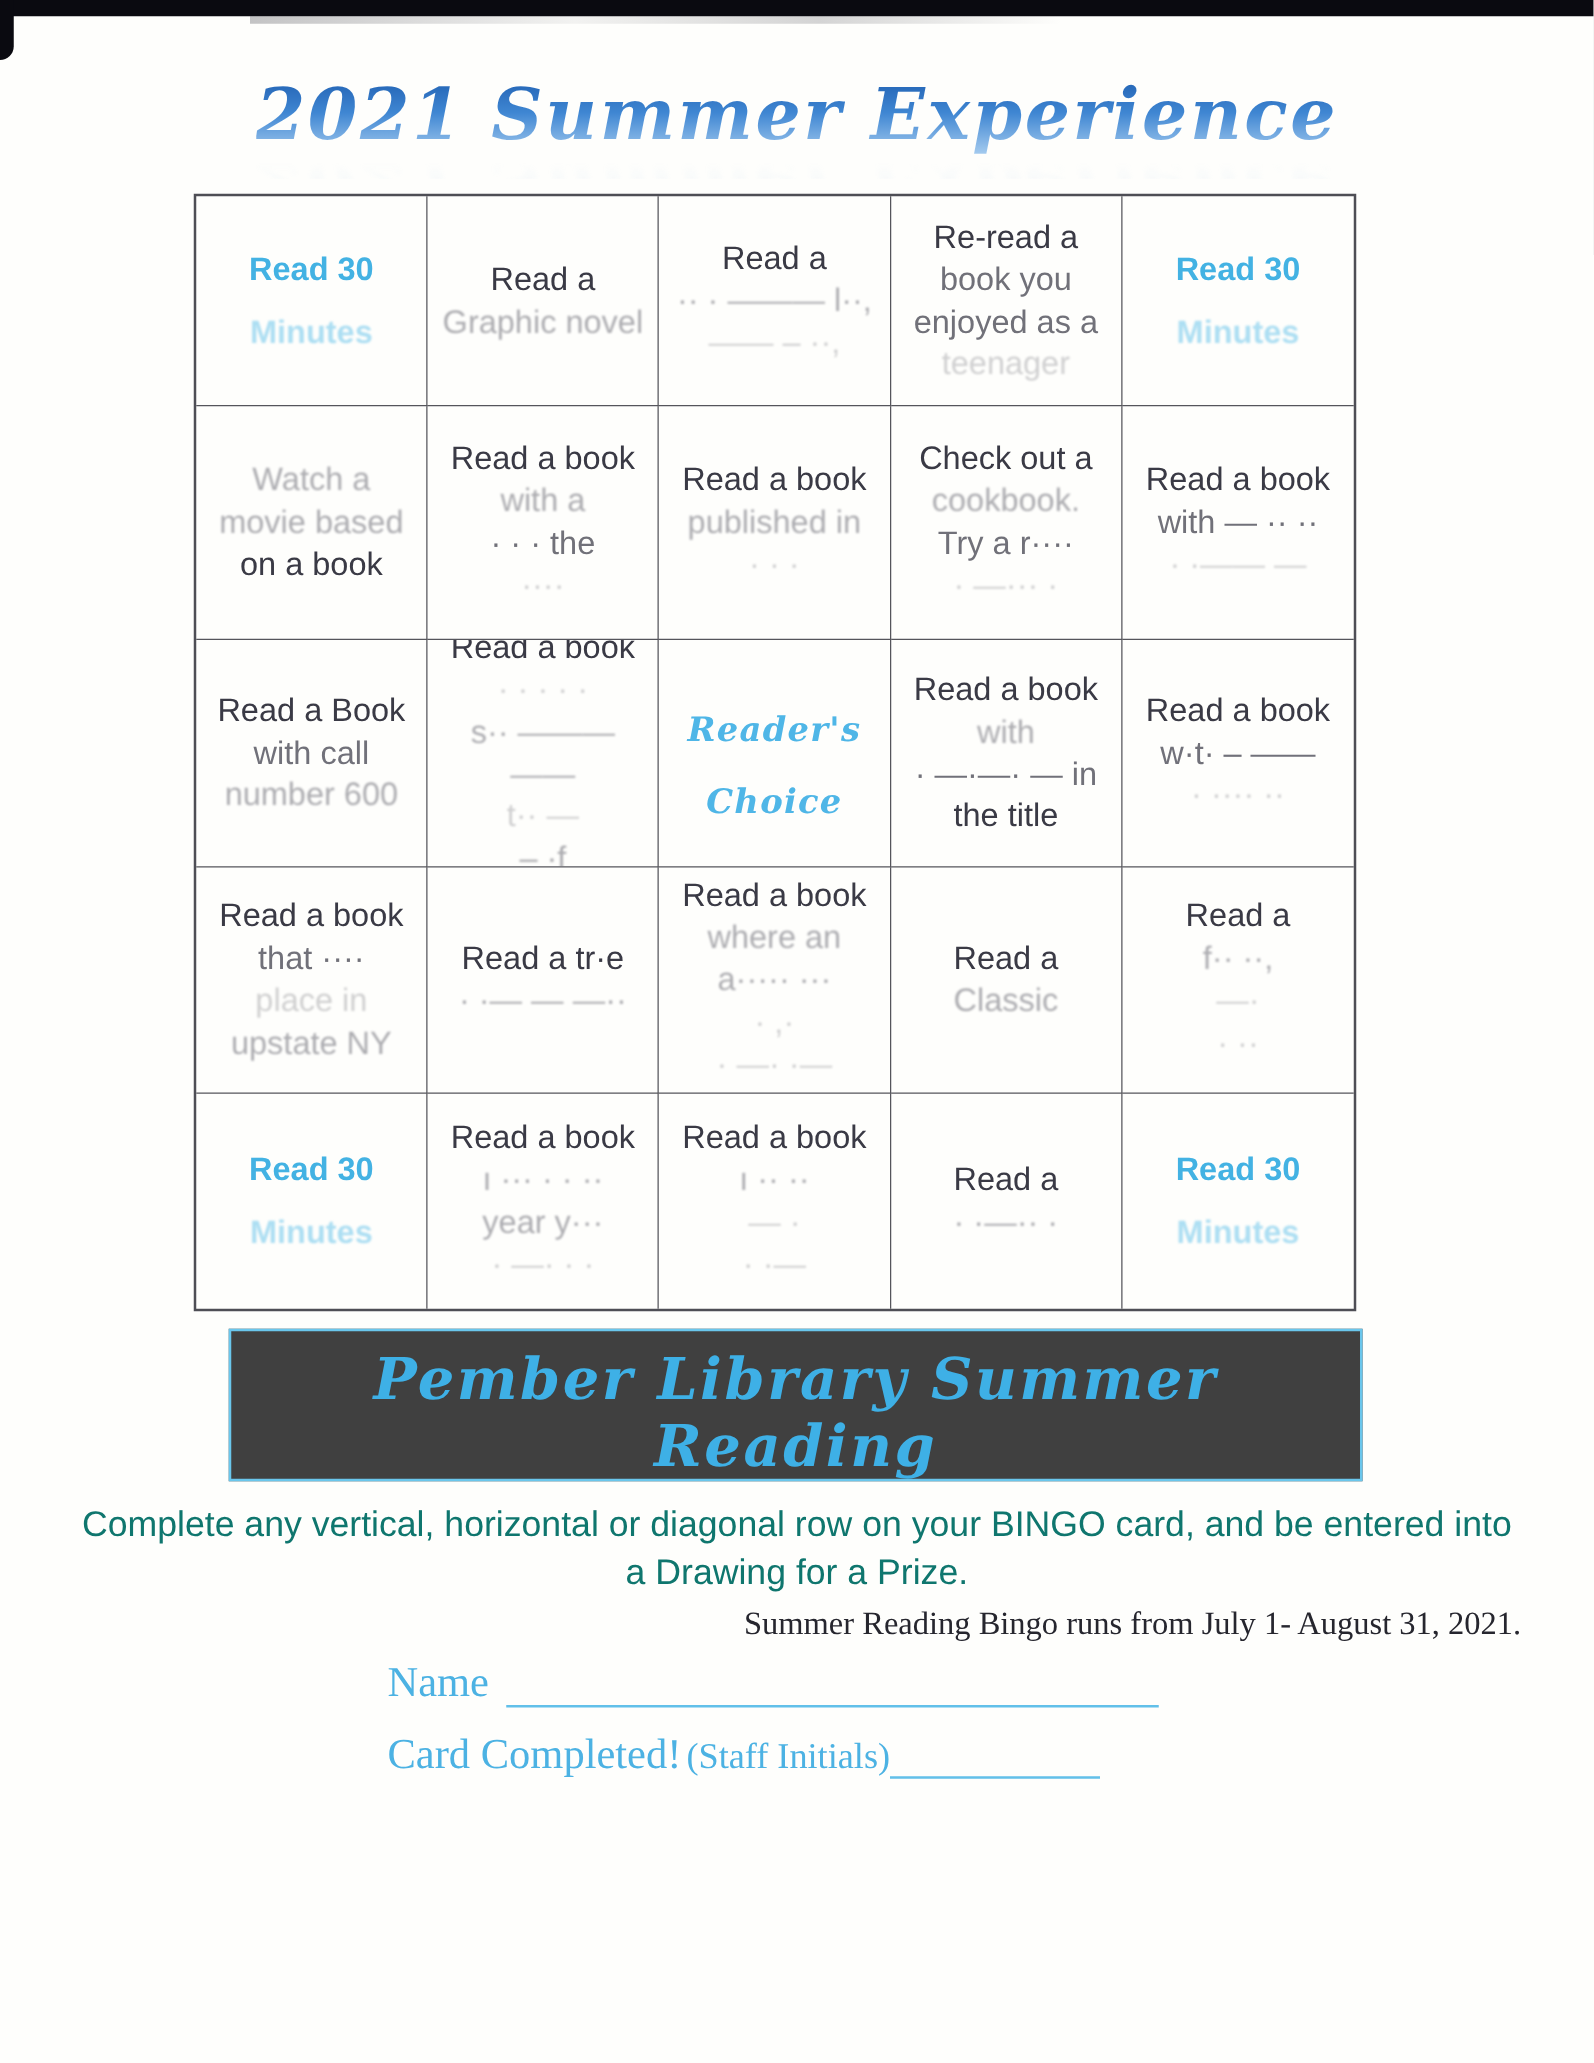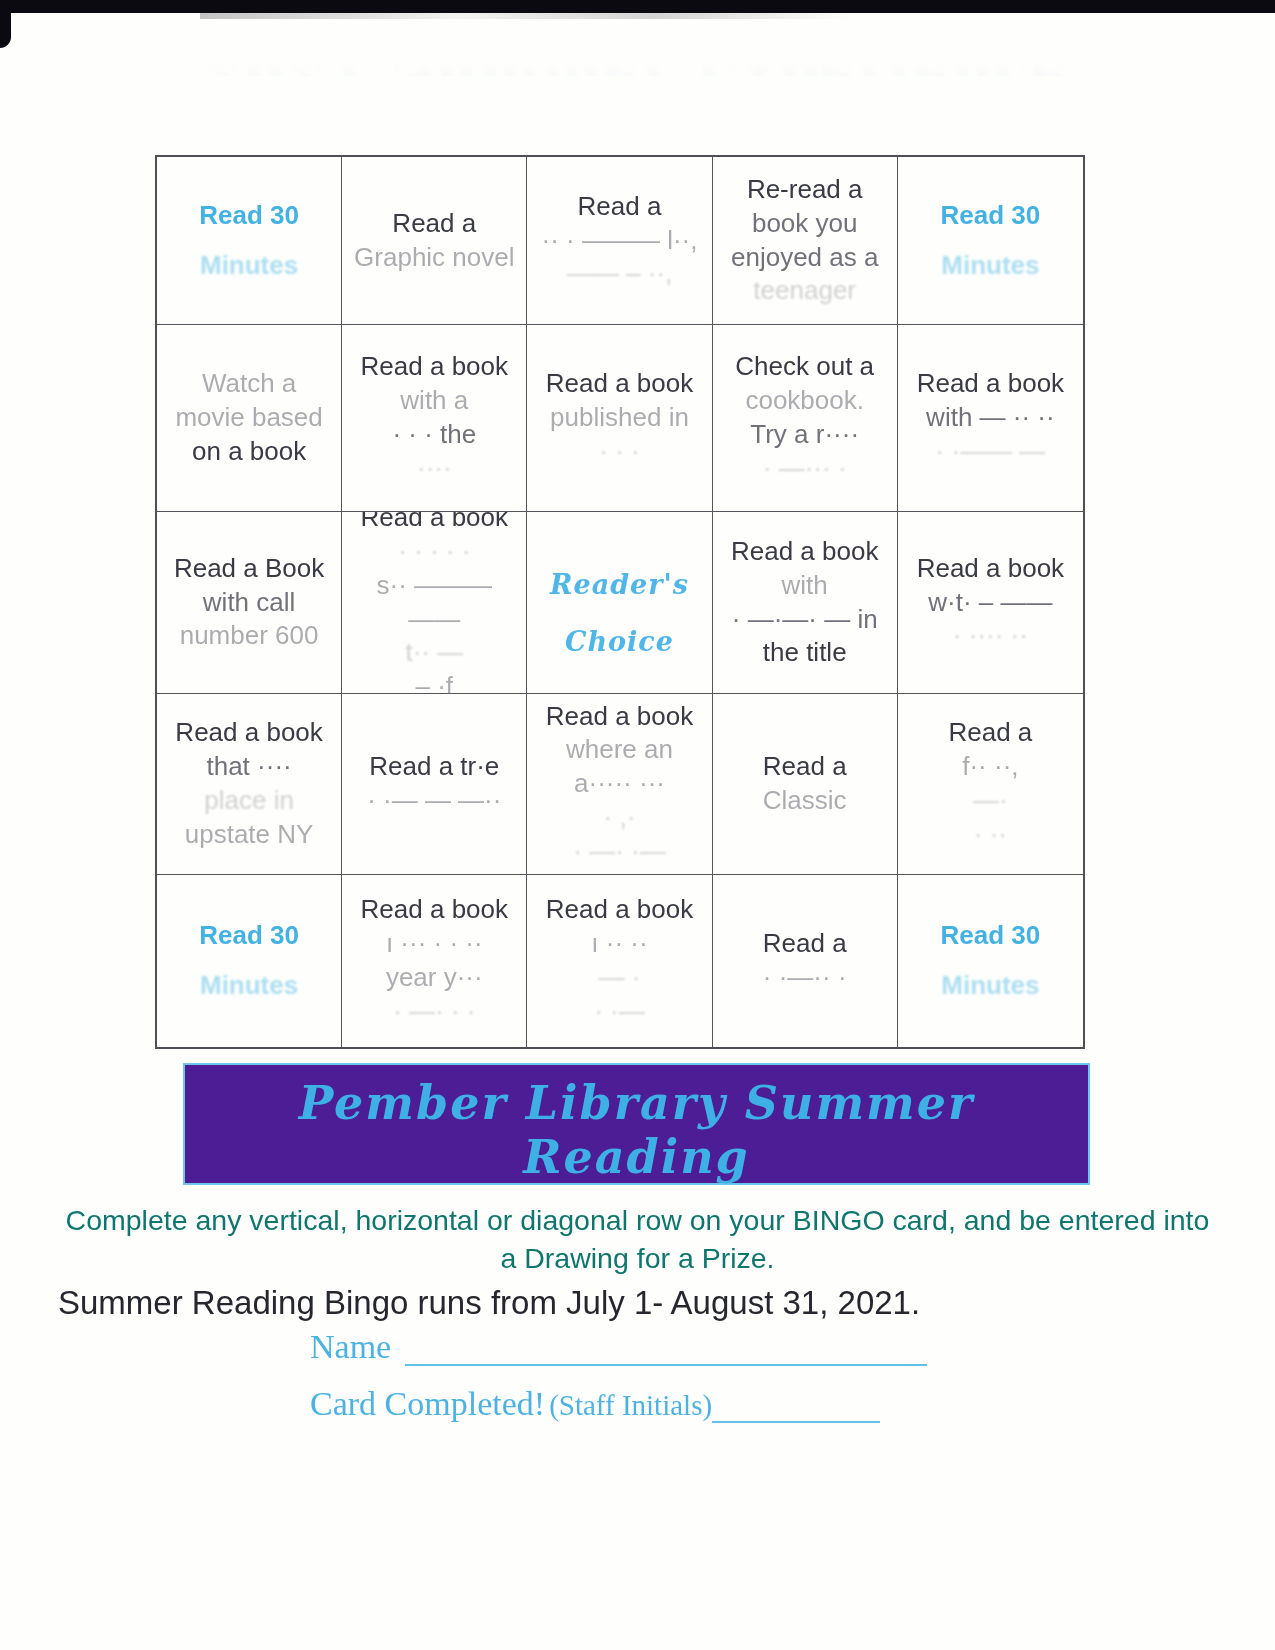--- a/index.html
+++ b/index.html
@@ -59,37 +59,37 @@
   .t-bluefade{color:#5cbfe9;opacity:.5;filter:blur(.9px);font-weight:bold;margin-top:16px;}
   .t-script{
     font-family:"DejaVu Serif", serif;font-style:italic;font-weight:bold;
     color:#4fb6e7;font-size:27px;letter-spacing:1px;margin-top:21px;
   }
   
   .banner{
     position:absolute;left:183px;top:1063px;width:907px;height:122px;
     border:2px solid #6ac6ec;box-sizing:border-box;
     display:flex;flex-direction:column;justify-content:space-between;
-    padding:9px 12px;background:#4c1d95;
+    padding:9px 12px;background:#404040;
   }
   .banner-rule{height:9px;background:#55bbe8;}
   .banner-text{
     text-align:center;
     font-family:"DejaVu Serif", serif;font-style:italic;font-weight:bold;
     font-size:46px;color:#3eb0e6;letter-spacing:2px;
     margin:2px 0 6px 0;
   }
   
   .instr1{
     position:absolute;top:1202px;left:58px;width:1159px;
     text-align:center;font-size:28.5px;color:#0f766e;line-height:1.32;
   }
   .instr2{
     position:absolute;top:1284px;left:58px;width:1159px;
-    text-align:left;font-size:33px;color:#26262e;
+    text-align:right;font-size:26px;color:#26262e;font-family:Liberation Serif, serif;
   }
   
   .form{position:absolute;left:310px;top:1328px;width:700px;
     font-family:"Liberation Serif", serif;color:#4cb2e3;}
   .form-row{margin-bottom:19px;white-space:nowrap;}
   .lbl-big{font-size:34px;}
   .lbl-small{font-size:29px;}
   .fill-line{display:inline-block;border-bottom:2.2px solid #62c0e9;height:30px;vertical-align:bottom;}
   .line-staff{width:168px;}
   .line-name{width:522px;margin-left:14px;}
@@ -98,20 +98,21 @@
 </head>
 <body>
 
 <div class="page">
 
   <div class="scan-strip"></div>
   <div class="scan-corner"></div>
   <div class="scan-strip-fade"></div>
 
   <div class="title-wrap">
+    <div class="title">2021 Summer Experience</div>
     <div class="title-reflect-clip">
       <div class="title-reflect">2021 Summer Experience</div>
     </div>
   </div>
 
   <div class="grid">
       <div class="grid-row" style="height: 168px;">
         <div class="grid-cell">
           <div class="cell-line t-blue">Read 30</div>
           <div class="cell-line t-bluefade">Minutes</div>

